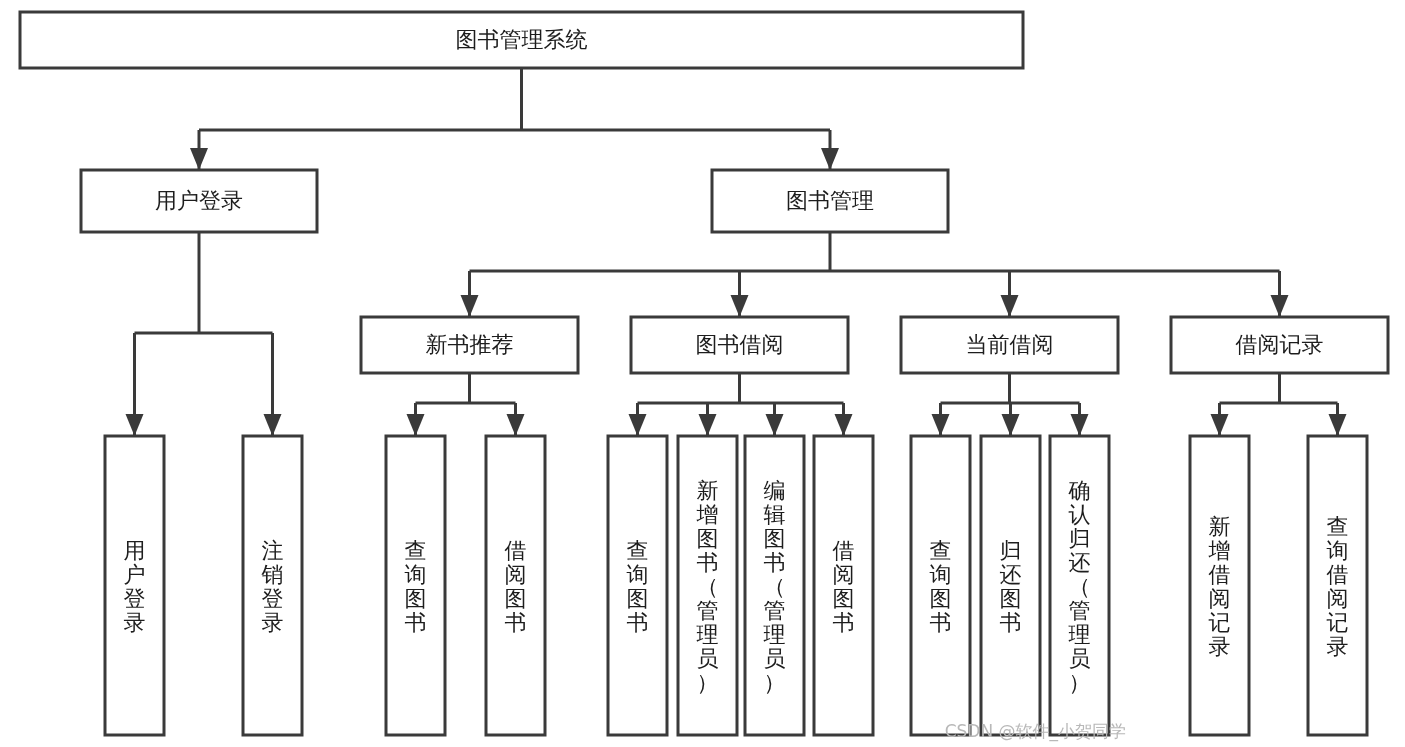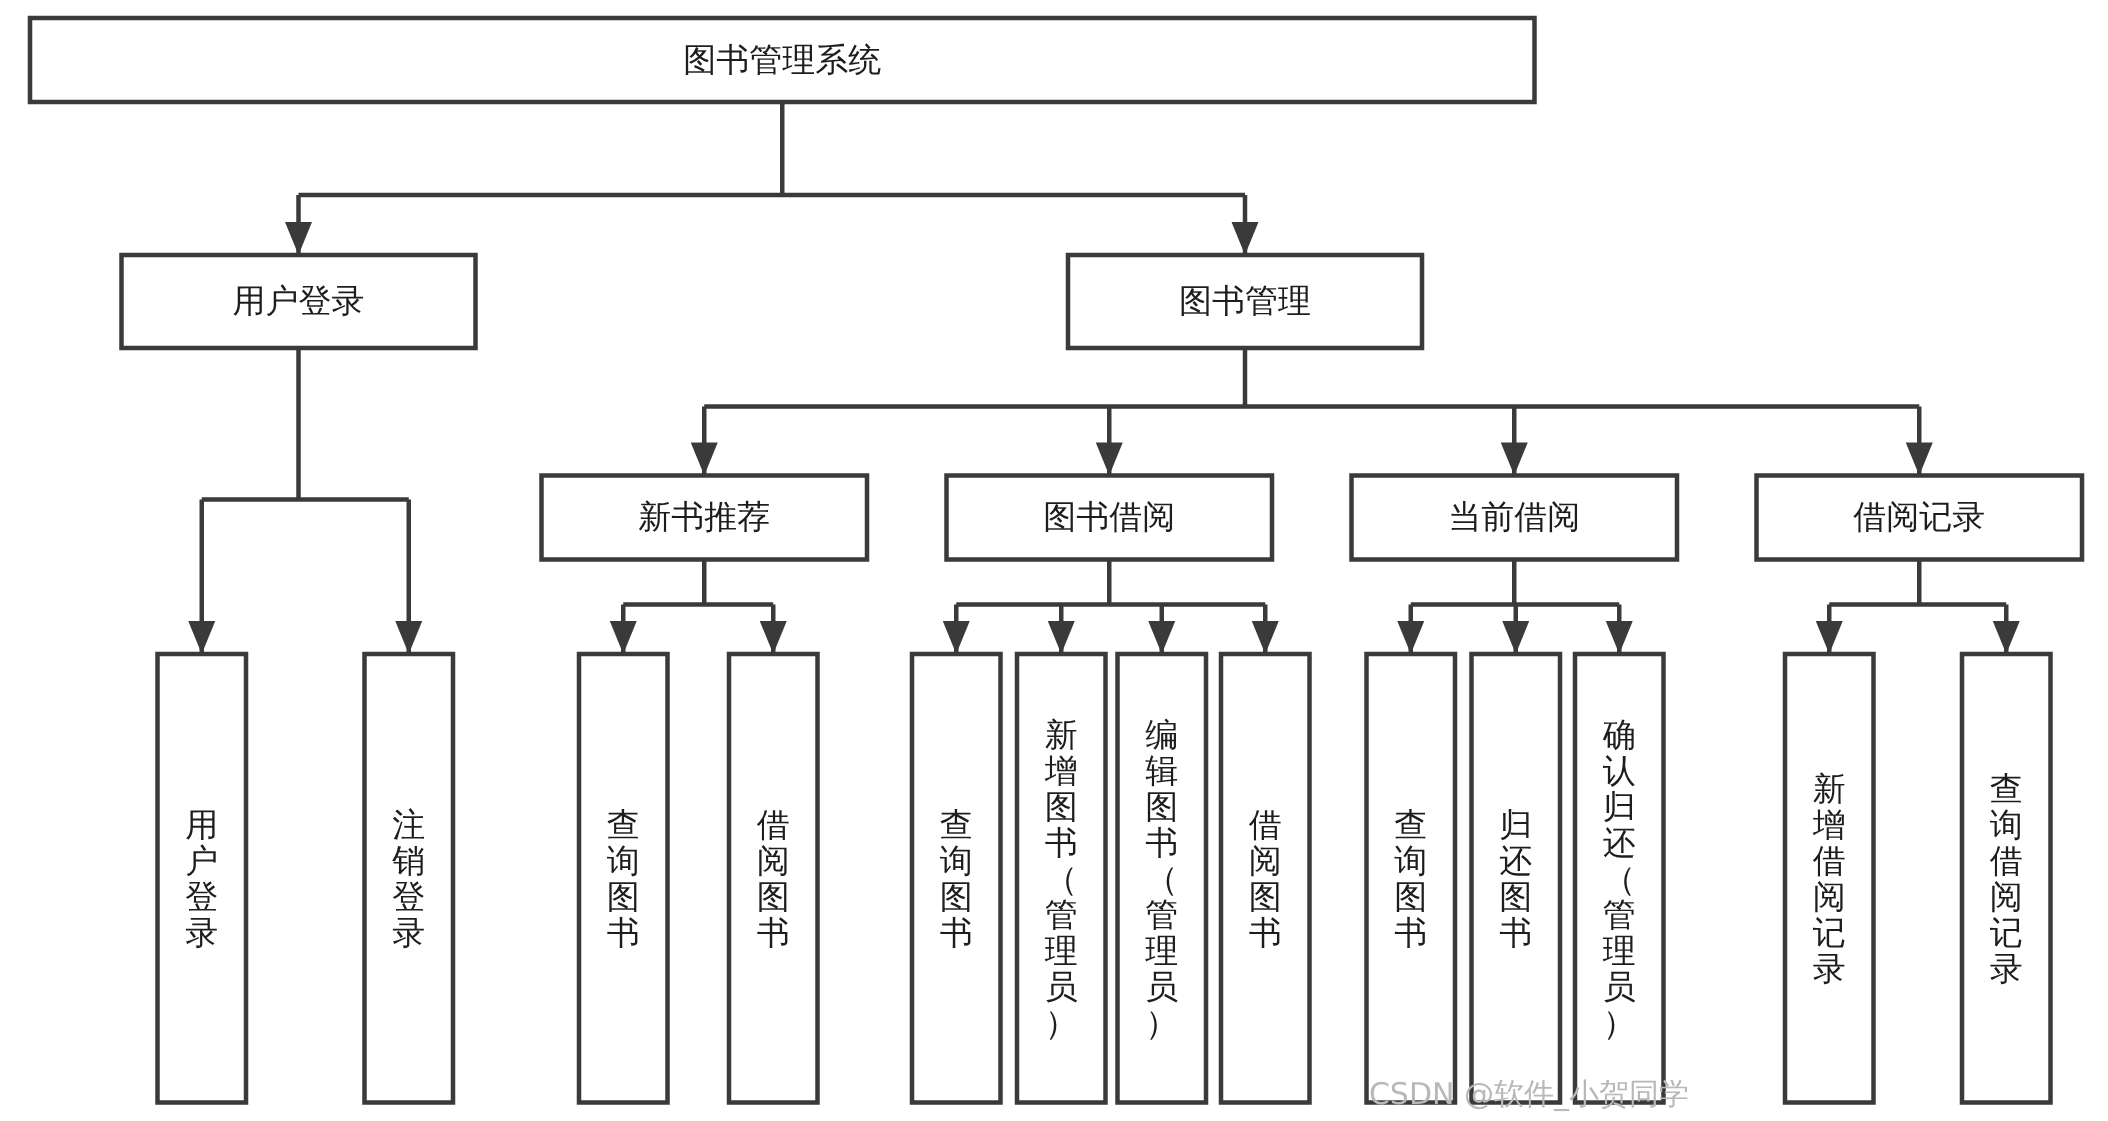--- a/index.html
+++ b/index.html
@@ -12,21 +12,21 @@
   .node-rect{fill:#ffffff;stroke:#3a3a3a;stroke-width:3;}
   .edge{stroke:#3a3a3a;stroke-width:3;fill:none;stroke-linecap:butt;}
   .arrow-head{fill:#3a3a3a;stroke:none;}
   .node-label-h{
     font-family:"DejaVu Sans","Liberation Sans",sans-serif;
     font-size:22px;fill:#1d1d1d;text-anchor:middle;dominant-baseline:middle;
   }
   .watermark{
     position:absolute;right:8px;bottom:4px;
     font-family:"DejaVu Sans","Liberation Sans",sans-serif;
-    font-size:20px;color:#b8b8b8;white-space:nowrap;user-select:none;
+    font-size:17px;color:#b8b8b8;white-space:nowrap;user-select:none;
   }
 </style>
 </head>
 <body>
 
 <div id="stage">
   <svg id="diagram" viewBox="0 0 1405 747" xmlns="http://www.w3.org/2000/svg">
     <g id="edges-layer">
         <g>
           <line x1="521.5" y1="68" x2="521.5" y2="130" class="edge"></line>

